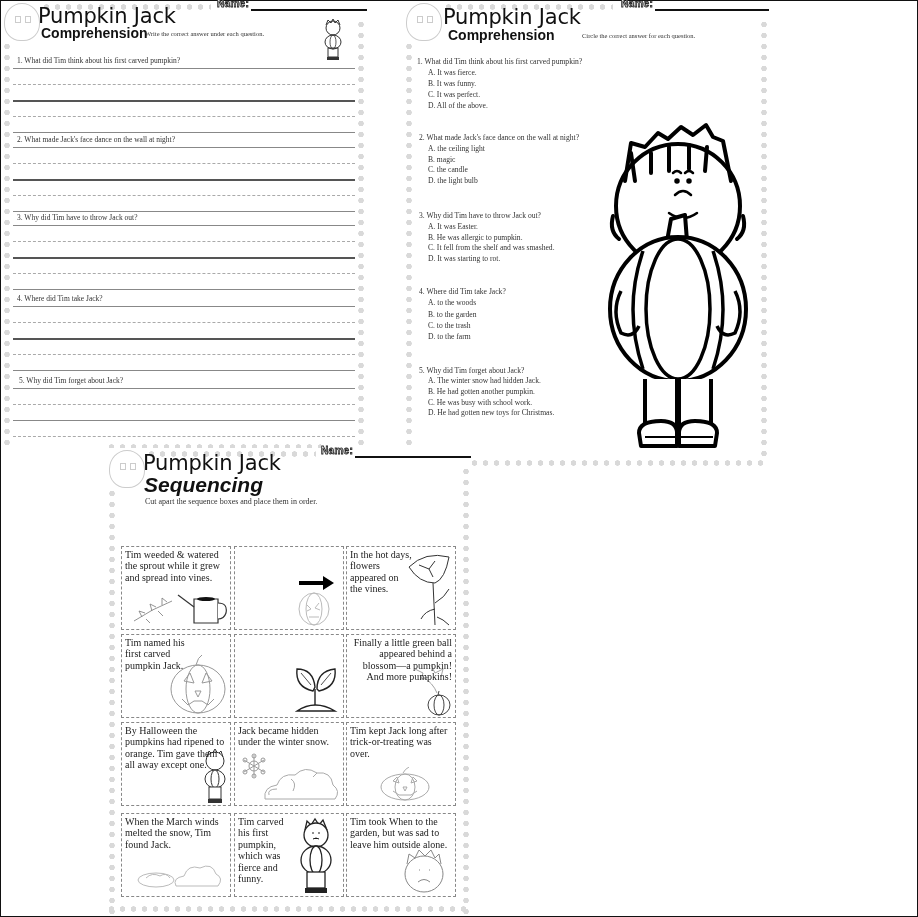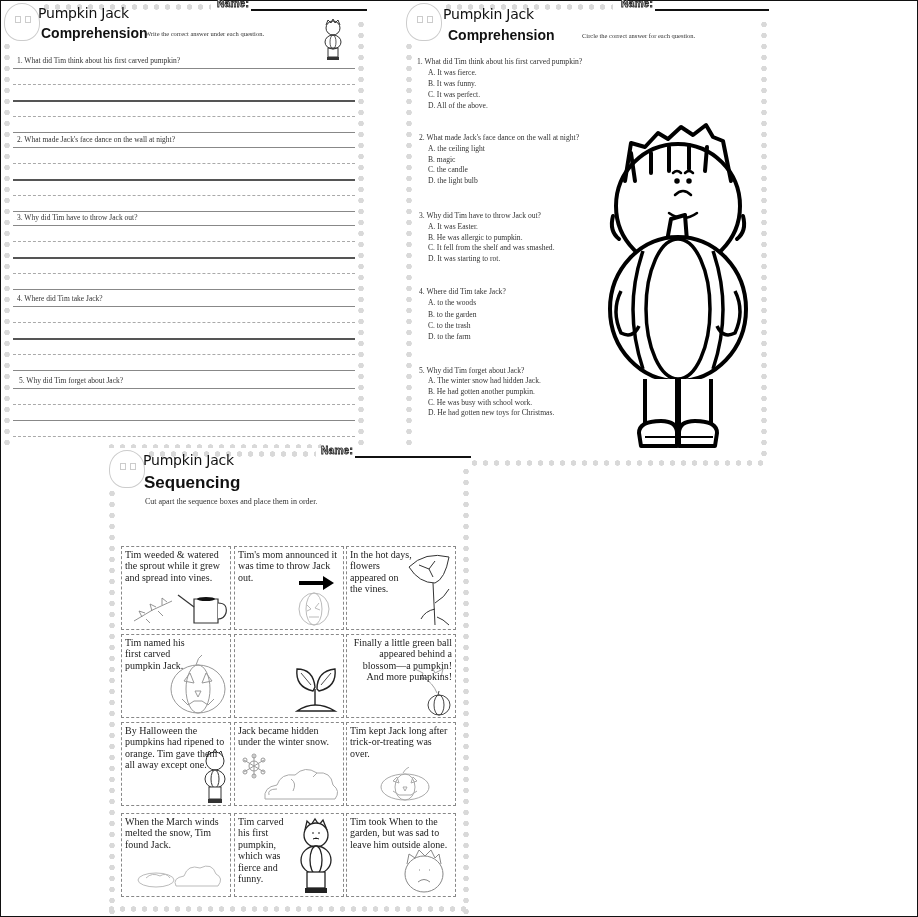--- a/index.html
+++ b/index.html
@@ -5,23 +5,23 @@
   html, body { margin:0; padding:0; background:#fff; }
   body { width:918px; height:917px; position:relative; overflow:hidden; font-family:"Liberation Serif", serif; color:#222; }
   .frame { position:absolute; left:0; top:0; width:916px; height:915px; border:1px solid #111; }
   .page { position:absolute; background:#fff; }
   .border-leaf { position:absolute; background-image: radial-gradient(circle, #d9d9d9 2.5px, transparent 3px); }
   .leaf-v { width:12px; background-size:12px 11px; background-repeat:repeat-y; }
   .leaf-h { height:12px; background-size:11px 12px; background-repeat:repeat-x; }
   .pumpkin-corner { position:absolute; width:36px; height:38px; border:1.5px solid #ccc; border-radius:50% 50% 45% 45%; box-sizing:border-box; }
   .pumpkin-corner::before { content:""; position:absolute; left:10px; top:12px; width:4px; height:5px; border:1px solid #ccc; }
   .pumpkin-corner::after { content:""; position:absolute; left:20px; top:12px; width:4px; height:5px; border:1px solid #ccc; }
-  .title { position:absolute; font-family:"DejaVu Sans", sans-serif; font-size:14px; color:#111; letter-spacing:-0.2px; line-height:1; }
+  .title { position:absolute; font-family:"DejaVu Sans", sans-serif; font-size:21px; color:#111; letter-spacing:-0.2px; line-height:1; }
   .subtitle { position:absolute; font-family:"Liberation Sans", sans-serif; font-weight:900; font-size:14px; color:#111; line-height:1; }
-  .subtitle.big { font-size:17px; }
+  .subtitle.big { font-size:21px;font-style:italic; }
   .instr { position:absolute; font-size:6.5px; color:#333; white-space:nowrap;text-align:right; }
   .instr.big { font-size:8px; }
   .name-label { position:absolute; font-family:"Liberation Sans", sans-serif; font-weight:900; font-size:10px; color:#fff; -webkit-text-stroke:0.8px #222; letter-spacing:0.3px; }
   .name-line { position:absolute; height:1.5px; background:#111; }
   .q { position:absolute; font-size:7.5px; color:#333; white-space:nowrap; }
   .rule-solid { position:absolute; height:1px; background:#888; }
   .rule-dark { position:absolute; height:1.5px; background:#555; }
   .rule-dash { position:absolute; height:0; border-top:1px dashed #aaa; }
   .mc-q { position:absolute; font-size:7.6px; color:#333; white-space:nowrap; line-height:1; }
   .mc-opt { position:absolute; font-size:7.6px; color:#333; white-space:nowrap; line-height:1; }
@@ -190,21 +190,20 @@
         </g>
       <g fill="#fff" stroke="#333" stroke-width="1.2">
           <path d="M62 10 L62 34 L86 34 L86 10 Z"></path>
           <path d="M86 14 Q96 14 94 24 Q92 30 86 30"></path>
           <path d="M62 18 L46 6"></path>
         </g>
       <ellipse cx="74" cy="10" rx="9" ry="2" fill="#111"></ellipse>
     </svg>
   </div>
   <div class="seq-box" style="left:234px;top:546px;">
-    <div class="seq-text">Tim's mom announced it was time to throw Jack out.</div>
     <svg class="art" style="left:64px;top:28px;" width="36" height="16" viewBox="0 0 36 16">
         <path d="M0 6 L24 6 L24 1 L35 8 L24 15 L24 10 L0 10 Z" fill="#000"></path>
       </svg>
     <svg class="art" style="left:60px;top:40px;" width="38" height="40" viewBox="0 0 38 40">
         <g fill="none" stroke="#bbb" stroke-width="1">
           <ellipse cx="19" cy="22" rx="15" ry="16"></ellipse>
           <ellipse cx="19" cy="22" rx="8" ry="16"></ellipse>
           <path d="M12 18 l4 4 l-4 2 M24 16 l-4 5 l5 2 M14 30 l10 0"></path>
         </g>
       </svg>

